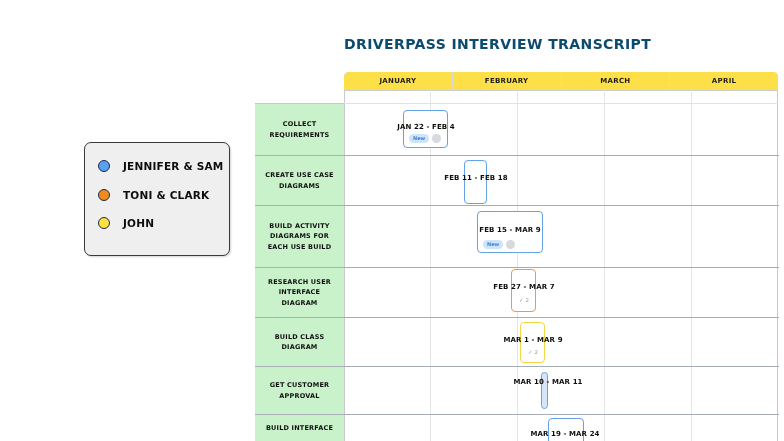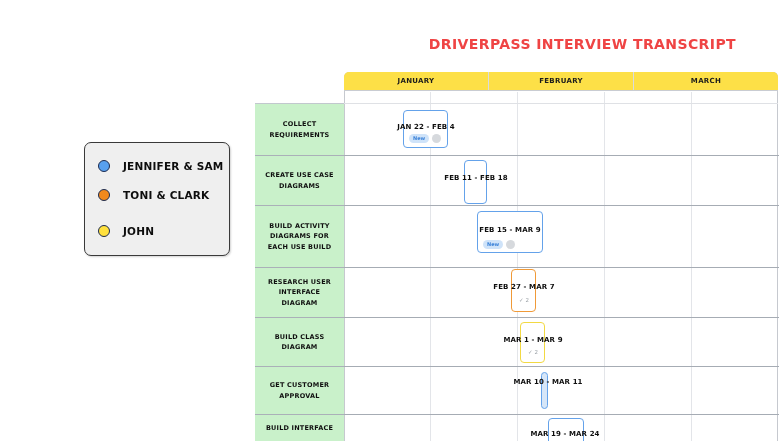--- a/index.html
+++ b/index.html
@@ -5,22 +5,22 @@
   html,body{margin:0;padding:0;}
   body{
     width:784px;height:441px;position:relative;overflow:hidden;
     background:#ffffff;
     font-family:"DejaVu Sans","Liberation Sans",sans-serif;
   }
   .abs{position:absolute;}
 
   
   .title{
-    left:344px;top:36px;width:392px;text-align:right;
-    font-size:14px;font-weight:bold;letter-spacing:.4px;color:#ef4444;
+    left:344px;top:36px;width:392px;text-align:left;
+    font-size:14px;font-weight:bold;letter-spacing:.4px;color:#0c4a6e;
   }
 
   
   .legend{
     left:84px;top:142px;width:144px;height:112px;
     background:#efefef;border:1.5px solid #3a3a3a;border-radius:7px;
     box-shadow:1px 1px 2px rgba(0,0,0,.18);
   }
   .legend-item{position:absolute;left:13px;display:flex;align-items:center;gap:13px;height:14px;text-align:right;}
   .dot{width:12px;height:12px;border-radius:50%;border:1.5px solid #1d2b4f;box-sizing:border-box;flex:0 0 auto;}
@@ -89,31 +89,32 @@
 
 <div class="abs legend">
   <div class="legend-item" style="top:16px;">
     <span class="dot dot-blue"></span>
     <span class="legend-label">JENNIFER &amp; SAM</span>
   </div>
   <div class="legend-item" style="top:45px;">
     <span class="dot dot-orange"></span>
     <span class="legend-label">TONI &amp; CLARK</span>
   </div>
-  <div class="legend-item" style="top:81px;">
+  <div class="legend-item" style="top:73px;">
     <span class="dot dot-yellow"></span>
     <span class="legend-label">JOHN</span>
   </div>
 </div>
 
 <div class="abs gantt-frame"></div>
 <div class="abs month-header">
   <div class="month-cell">JANUARY</div>
   <div class="month-cell">FEBRUARY</div>
   <div class="month-cell">MARCH</div>
+  <div class="month-cell">APRIL</div>
 </div>
 
 <div class="abs vline" style="left:430px;"></div>
 <div class="abs vline" style="left:517px;"></div>
 <div class="abs vline" style="left:604px;"></div>
 <div class="abs vline" style="left:691px;"></div>
 
 <div class="abs hline-light" style="top:103px;"></div>
 <div class="abs hline" style="top:155px;"></div>
 <div class="abs hline" style="top:205px;"></div>

